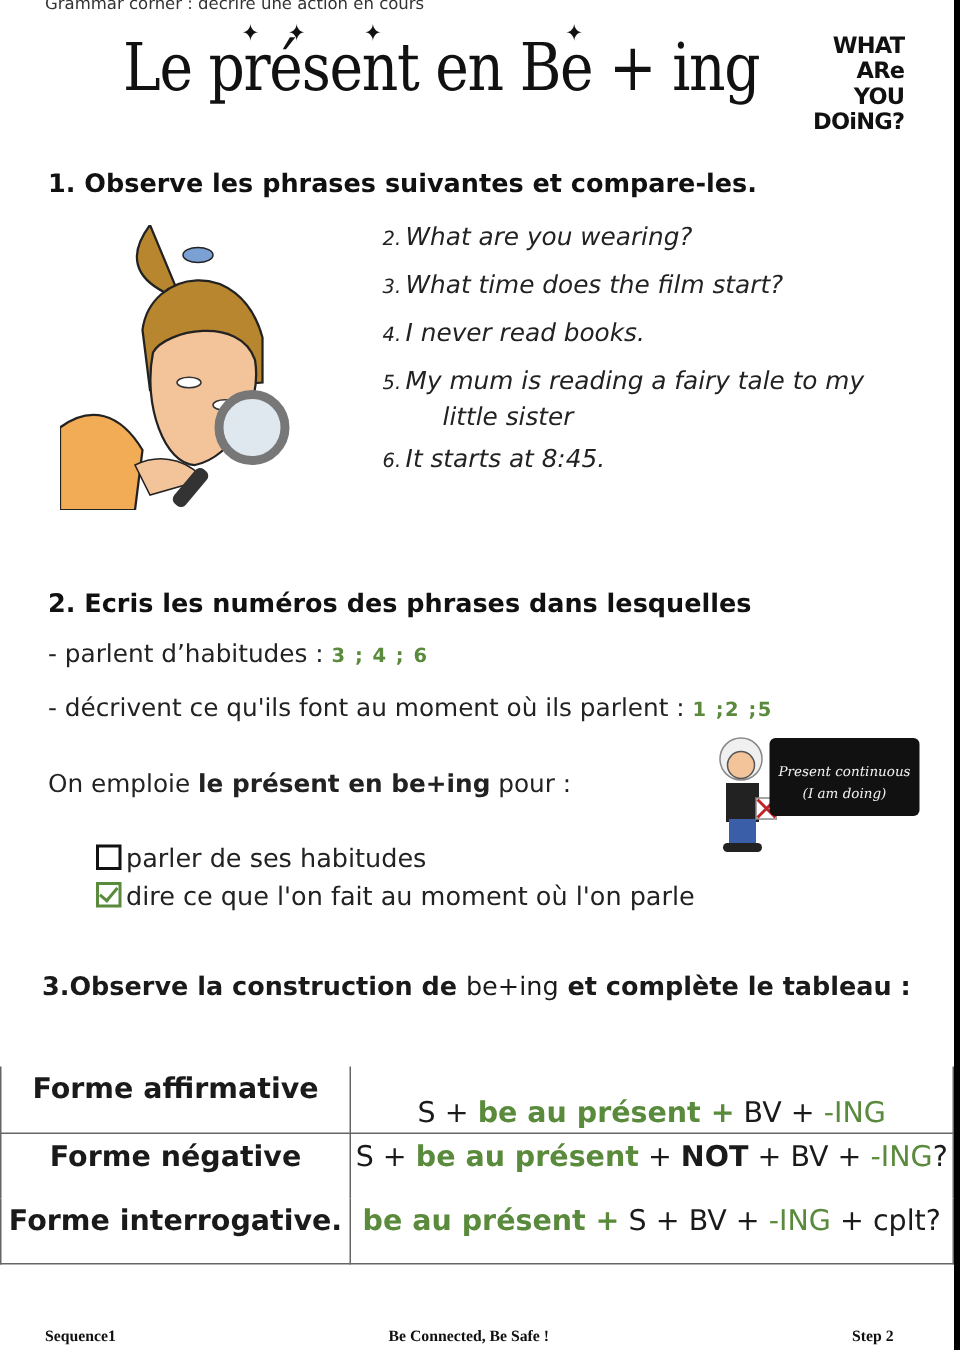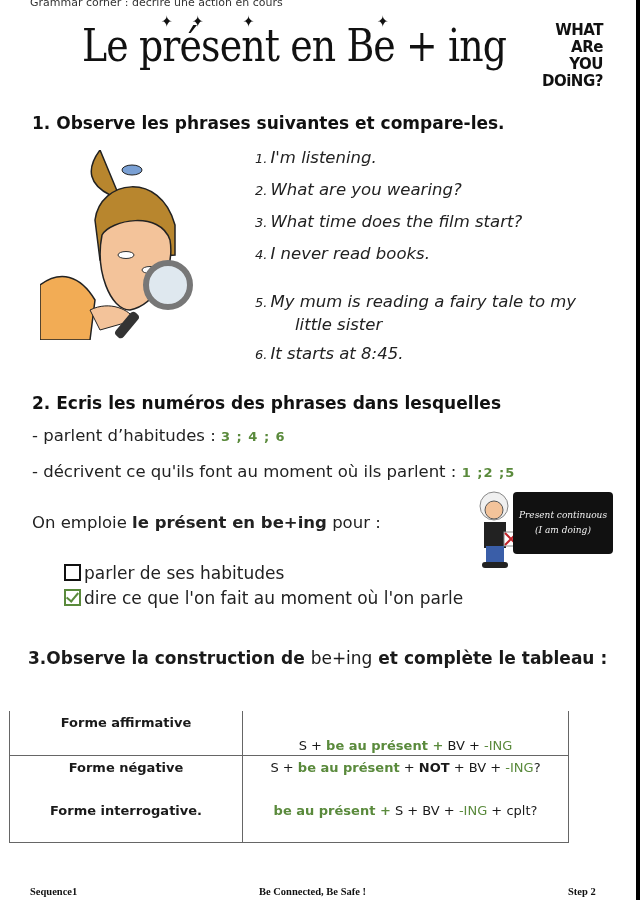--- a/index.html
+++ b/index.html
@@ -27,25 +27,25 @@
   .ans { font-size:13px; letter-spacing:1px; }
   .checkbox {
     display:inline-block; width:13px; height:13px; border:2px solid #111; vertical-align:-2px; margin-right:3px; position:relative;
   }
   .checkbox.checked { border-color:#5a8a3c; }
   .checkbox.checked::after {
     content:""; position:absolute; left:3px; top:-1px; width:5px; height:10px;
     border-right:2px solid #5a8a3c; border-bottom:2px solid #5a8a3c; transform:rotate(40deg);
   }
   .einstein-board {
-    left:513px; top:492px; width:100px; height:62px; background:#111; border-radius:4px;
+    left:513px; top:492px; width:100px; height:52px; background:#111; border-radius:4px;
     color:#f2f2f2; font-family:"DejaVu Serif", serif; font-style:italic; font-size:9px; text-align:center; line-height:15px; padding-top:16px; box-sizing:border-box;
   }
   table.grammar {
-    position:absolute; left:9px; top:711px; width:560px; border-collapse:collapse; font-size:13px;
+    position:absolute; left:0; top:711px; width:636px; border-collapse:collapse; font-size:19px;
   }
   table.grammar td { height:38px; text-align:center; vertical-align:middle; }
   table.grammar td.c1 { width:230px; font-weight:bold; border-left:1px solid #666; border-right:1px solid #666; }
   table.grammar td.c2 { border-right:1px solid #666; }
   table.grammar tr.r1 td { border-bottom:1px solid #666; vertical-align:bottom; padding-bottom:2px; }
   table.grammar tr.r1 td.c1 { vertical-align:top; padding-top:4px; }
   table.grammar tr.r2 td { vertical-align:top; padding-top:4px; }
   table.grammar tr.r3 td { border-bottom:1px solid #666; vertical-align:top; padding-top:4px; }
   .footer { top:886px; font-family:"Liberation Serif", serif; font-weight:bold; font-size:10.5px; color:#111; }
 </style>
@@ -82,25 +82,24 @@
     <ellipse cx="86" cy="105" rx="8" ry="3.5" fill="#fff" stroke="#333"></ellipse>
     <ellipse cx="110" cy="120" rx="8" ry="3.5" fill="#fff" stroke="#333"></ellipse>
     <path d="M0 135 C20 120 40 125 55 150 L50 190 L0 190 Z" fill="#f2ac55" stroke="#222" stroke-width="1.5"></path>
     <path d="M50 160 C70 150 90 160 95 170 L60 180 Z" fill="#f3c39a" stroke="#222"></path>
     <circle cx="128" cy="135" r="22" fill="#dfe8ef" stroke="#777" stroke-width="6"></circle>
     <rect x="82" y="160" width="10" height="30" rx="4" transform="rotate(40 87 175)" fill="#333"></rect>
   </svg>
 </div>
 
 <div class="abs sentences">
-  <div class="s"><span class="num">1.</span><span>I'm listening.</span></div>
   <div class="s"><span class="num">2.</span><span>What are you wearing?</span></div>
   <div class="s"><span class="num">3.</span><span>What time does the film start?</span></div>
   <div class="s"><span class="num">4.</span><span>I never read books.</span></div>
-  <div class="s" style="height:52px;margin-top:16px;">
+  <div class="s" style="height:52px;">
     <span class="num">5.</span><span>My mum is reading a fairy tale to my</span>
     <div class="cont" style="margin-top:-2px;">little sister</div>
   </div>
   <div class="s"><span class="num">6.</span><span>It starts at 8:45.</span></div>
 </div>
 
 <div class="abs sec-title" style="left:32px; top:393px;">2. Ecris les numéros des phrases dans lesquelles</div>
 
 <div class="abs line" style="left:32px; top:426px;">
   <span>- parlent d’habitudes : </span><span class="green ans">3 ; 4 ; 6</span>

